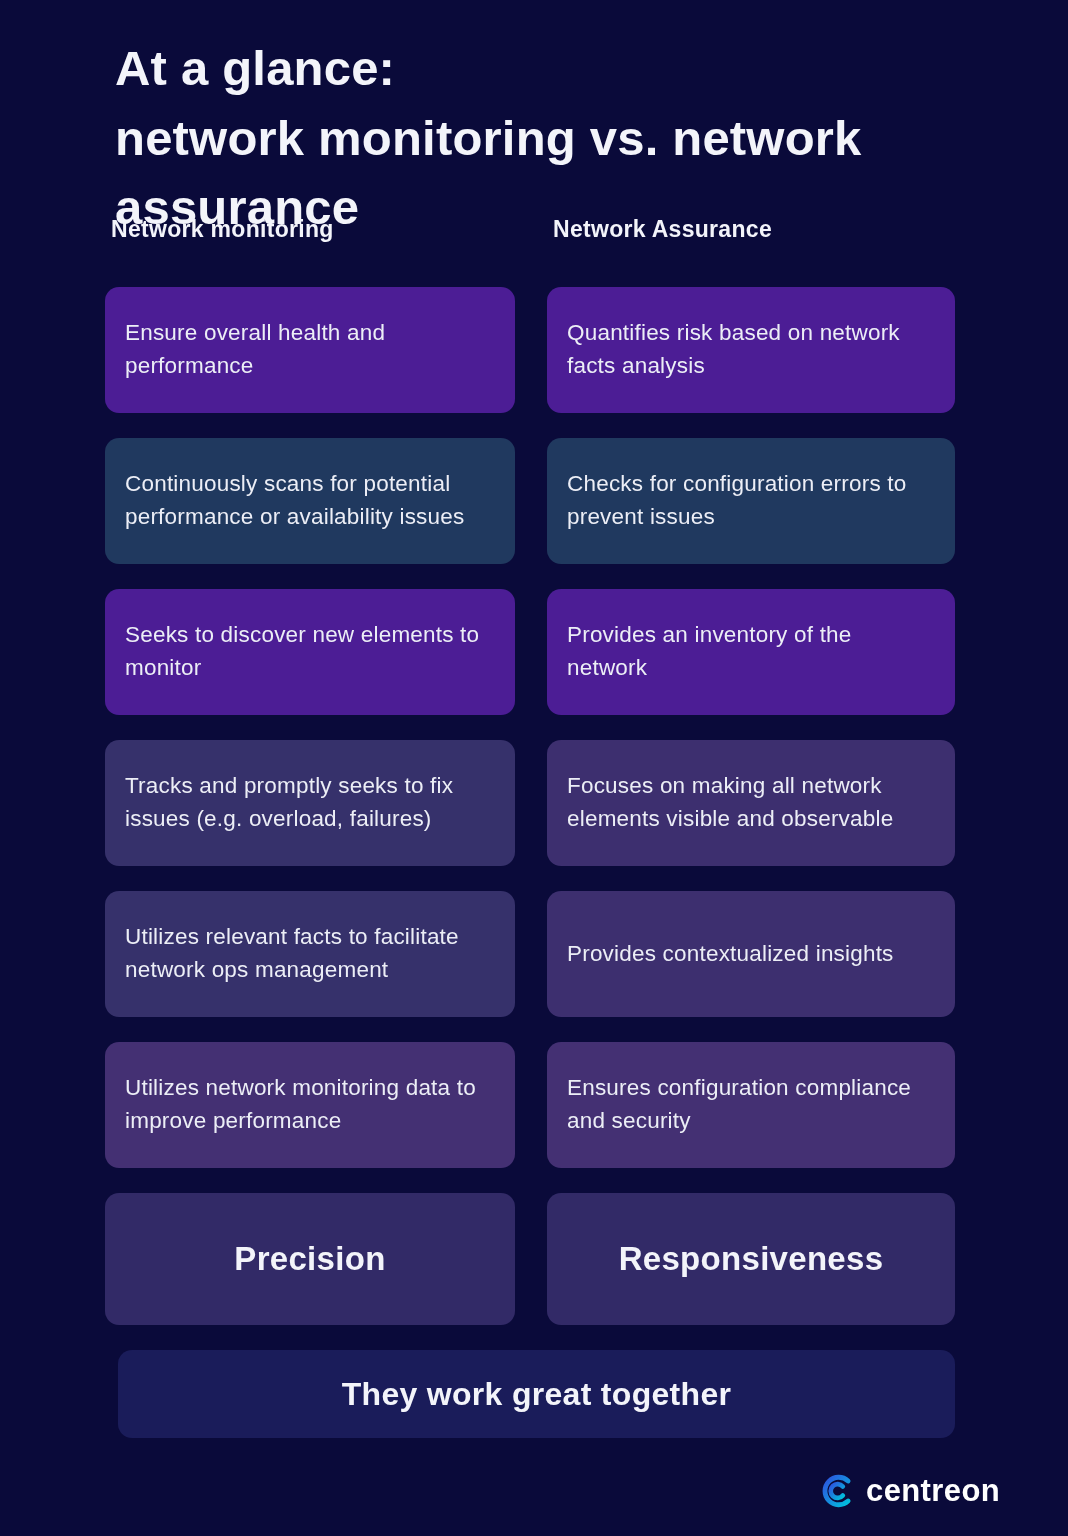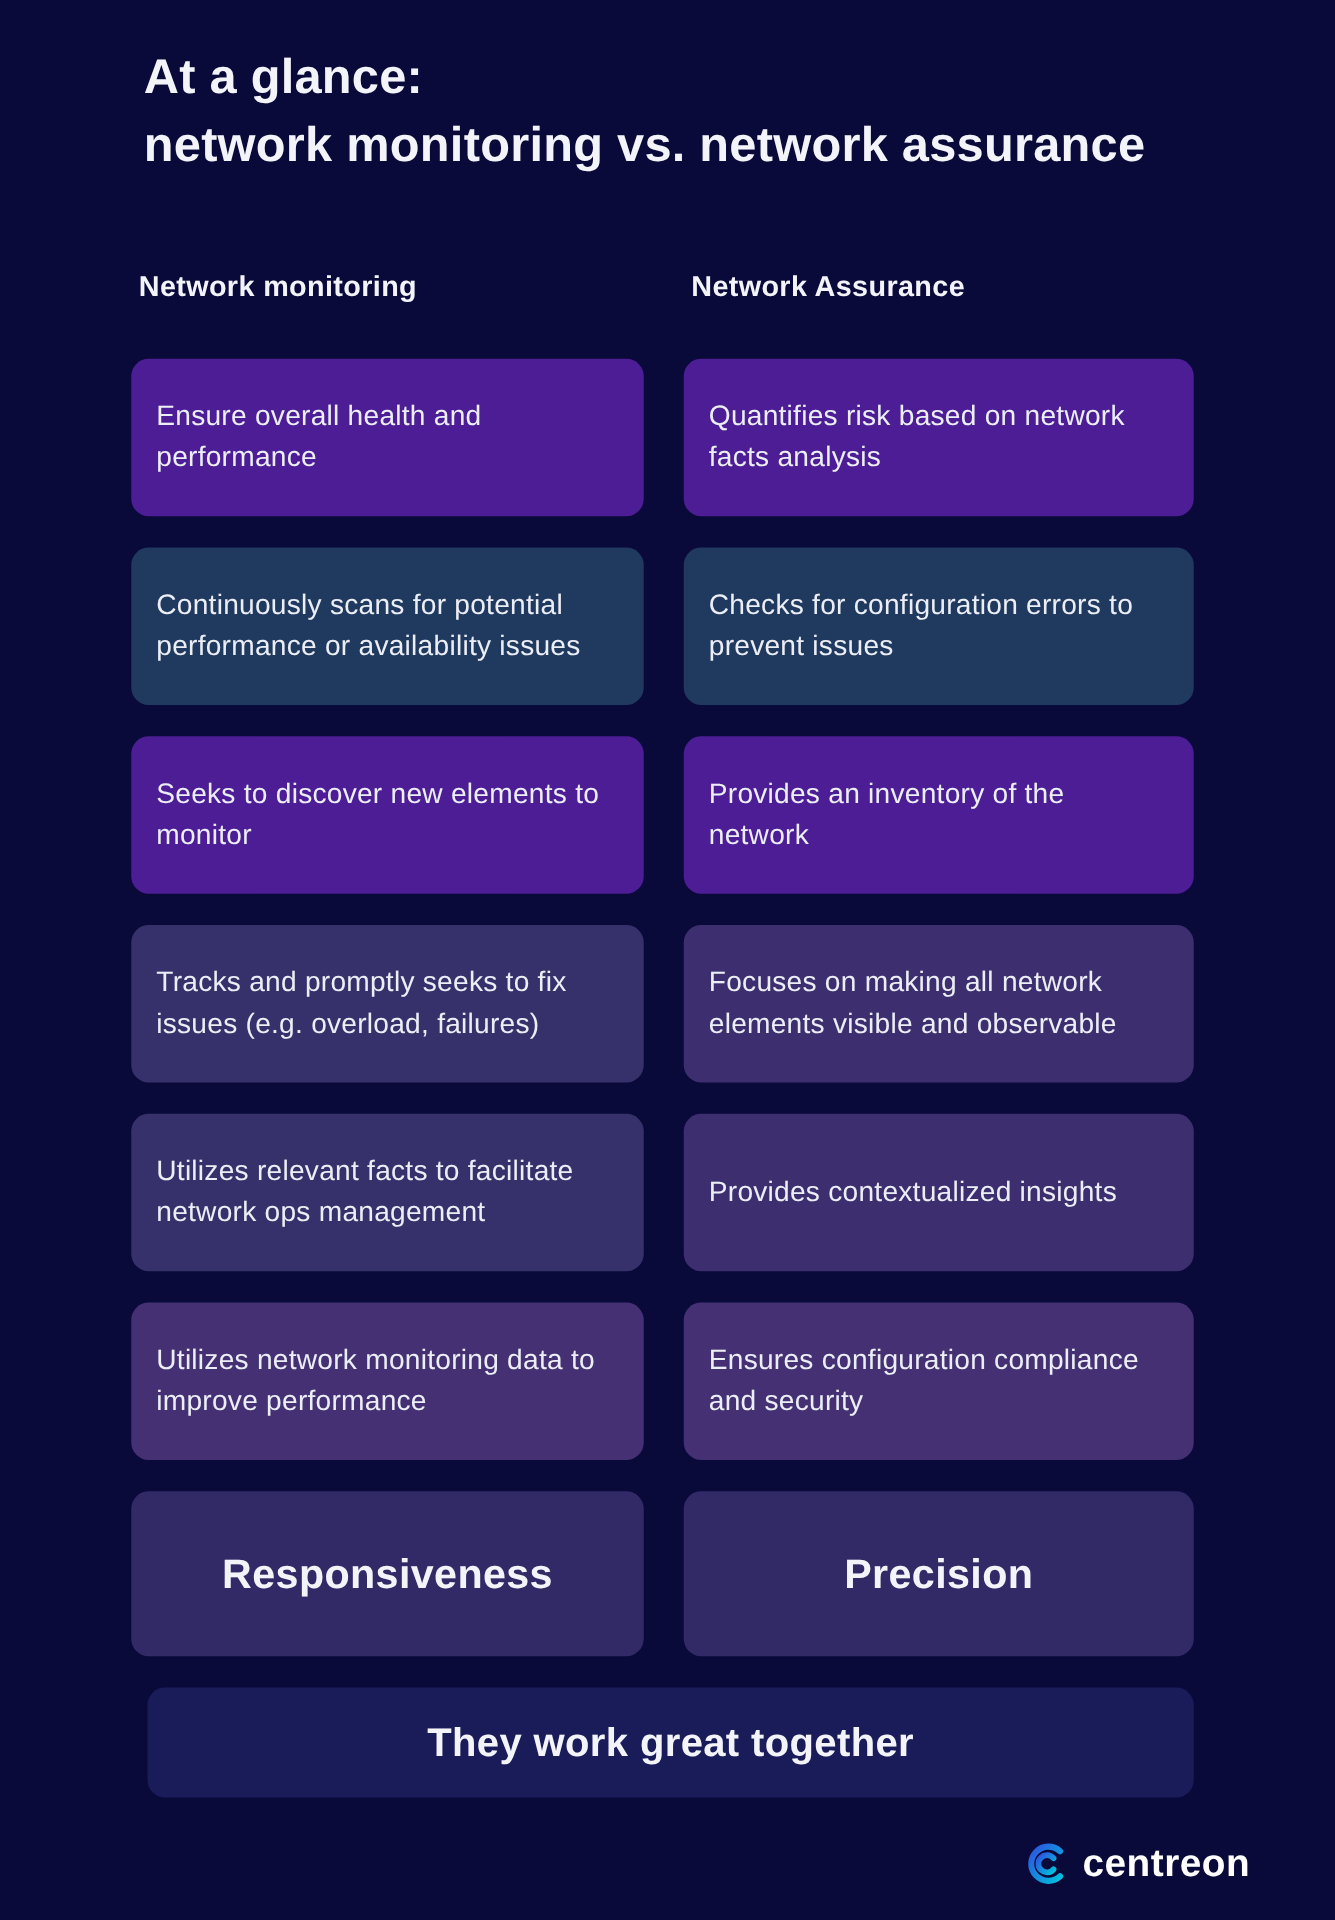--- a/index.html
+++ b/index.html
@@ -8,21 +8,21 @@
     background: #0a0a3a;
     font-family: "Liberation Sans", sans-serif;
     color: #e9ecf4;
     position: relative;
     overflow: hidden;
   }
   .page-title {
     position: absolute;
     left: 115px;
     top: 34px;
-    font-size: 39px;
+    font-size: 49px;
     font-weight: bold;
     line-height: 1.42;
     color: #f3f4fa;
     letter-spacing: 0.2px;
   }
   .grid {
     position: absolute;
     left: 105px;
     top: 216px;
     width: 850px;
@@ -119,22 +119,22 @@
 
   <div class="card row4">Tracks and promptly seeks to fix issues (e.g. overload, failures)</div>
   <div class="card row5">Focuses on making all network elements visible and observable</div>
 
   <div class="card row4">Utilizes relevant facts to facilitate network ops management</div>
   <div class="card row5">Provides contextualized insights</div>
 
   <div class="card row6">Utilizes network monitoring data to improve performance</div>
   <div class="card row6">Ensures configuration compliance and security</div>
 
+  <div class="summary-card">Precision</div>
   <div class="summary-card">Responsiveness</div>
-  <div class="summary-card">Precision</div>
 
   <div class="banner-card">They work great together</div>
 </div>
 
 <div class="brand">
   <span style="display:inline-flex;">
     <svg width="38" height="38" viewBox="0 0 36 36">
       <defs>
         <linearGradient id="lg" x1="0" y1="0" x2="1" y2="1">
           <stop offset="0" stop-color="#2e52e0"></stop>

